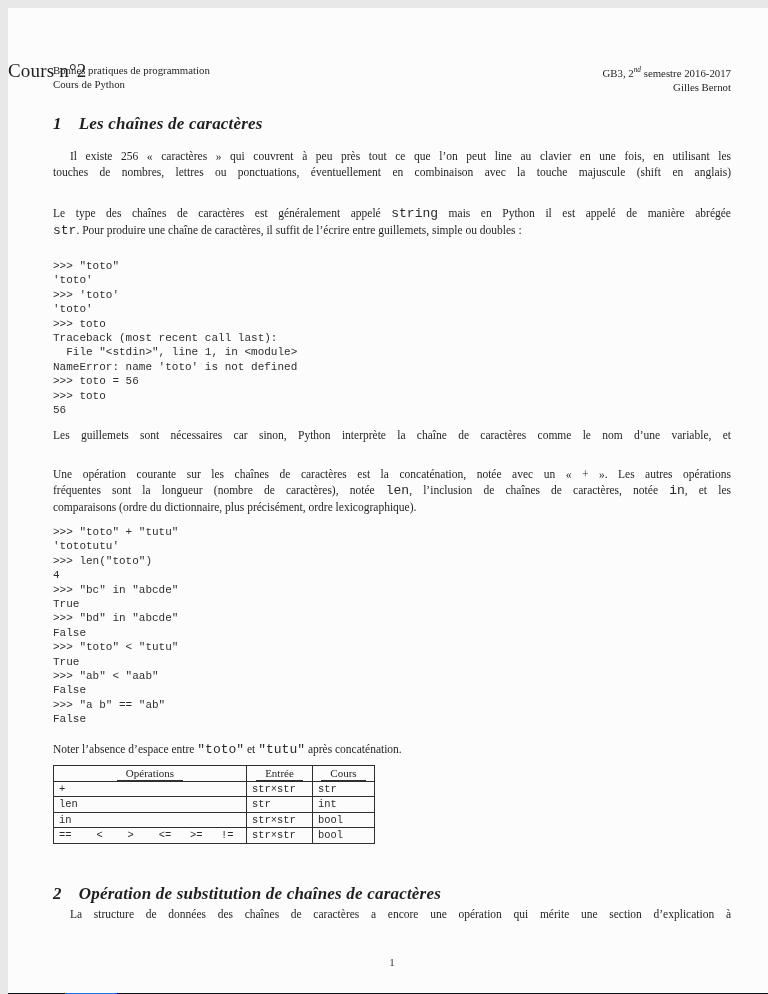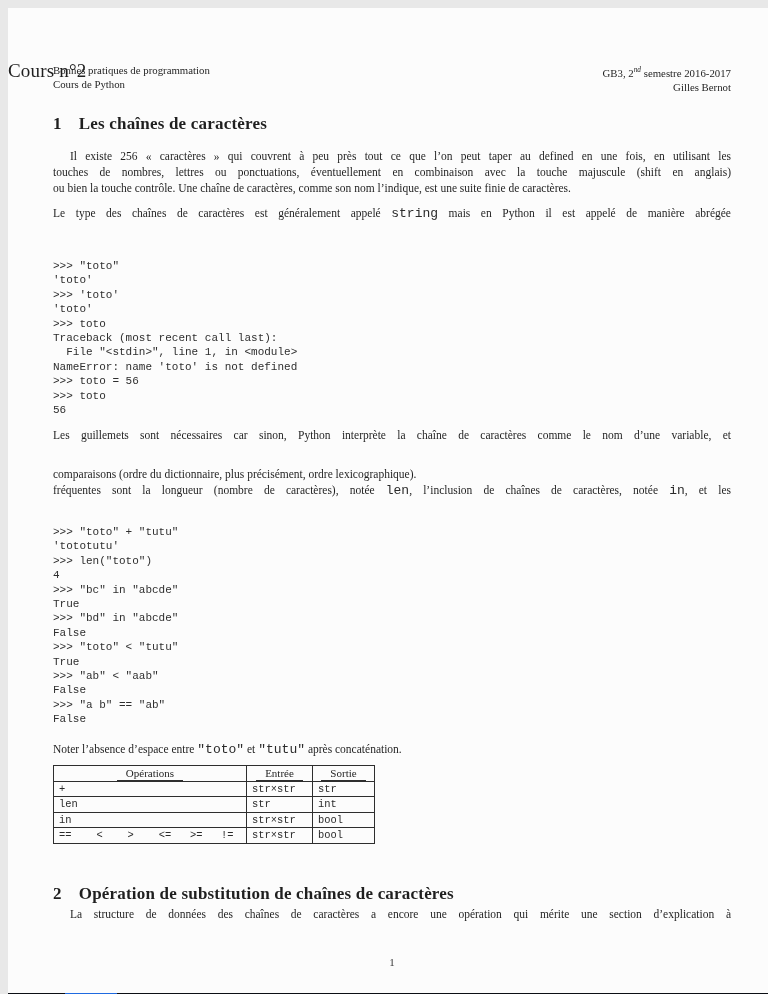--- a/index.html
+++ b/index.html
@@ -9,21 +9,21 @@
     overflow:hidden;margin:8px;
   }
   .abs{position:absolute;}
   
   .hdr-left{left:45px;top:55px;font-size:10.8px;line-height:14px;}
   .hdr-center{left:0;top:52px;width:760px;text-align:left;font-size:19px;letter-spacing:.2px;}
   .hdr-right{right:45px;top:55px;font-size:10.8px;line-height:14px;text-align:right;}
   .hdr-right .tl{text-align:right;text-align-last:right;}
   .sup{vertical-align:super;font-size:68%;font-style:italic;}
   
-  .h{left:45px;font-size:17px;font-weight:bold;letter-spacing:.2px;}
+  .h{left:45px;font-size:17px;font-weight:bold;letter-spacing:.2px;font-style:italic;}
   .hnum{display:inline-block;margin-right:17px;}
   
   .para{left:45px;width:678px;font-size:11.5px;line-height:16px;}
   .tl{text-align:justify;text-align-last:justify;}
   .tl.last{text-align-last:left;}
   .tl.ind{text-indent:17px;}
   .it{}
   .mono{font-family:"Liberation Mono","DejaVu Sans Mono",monospace;font-size:13px;color:#2a2a2a;}
   
   .code{
@@ -60,46 +60,47 @@
         <div class="tl last"><span>GB3, 2</span><span class="sup">nd</span><span> semestre 2016-2017</span></div>
       </div>
     <div>Gilles Bernot</div>
   </div>
 
   <div class="h abs" style="top:106px">
     <span class="hnum">1</span><span>Les chaînes de caractères</span>
   </div>
 
   <div class="para abs" style="top:140px">
-      <div class="tl ind"><span>Il existe 256 « </span><span class="it">caractères</span><span> » qui couvrent à peu près tout ce que l’on peut taper au defined en une fois, en utilisant les</span></div>
+      <div class="tl ind"><span>Il existe 256 « </span><span class="it">caractères</span><span> » qui couvrent à peu près tout ce que l’on peut line au clavier en une fois, en utilisant les</span></div>
       <div class="tl"><span>touches de nombres, lettres ou ponctuations, éventuellement en combinaison avec la touche </span><span class="it">majuscule</span><span> (</span><span class="it">shift</span><span> en anglais)</span></div>
-      <div class="tl last"><span>ou bien la touche </span><span class="it">contrôle</span><span>. Une </span><span class="it">chaîne de caractères</span><span>, comme son nom l’indique, est une suite finie de caractères.</span></div>
     </div>
   <div class="para abs" style="top:197px">
       <div class="tl"><span>Le type des chaînes de caractères est généralement appelé </span><span class="mono">string</span><span> mais en Python il est appelé de manière abrégée</span></div>
+      <div class="tl last"><span class="mono">str</span><span>. Pour produire une chaîne de caractères, il suffit de l’écrire entre guillemets, simple ou doubles :</span></div>
     </div>
 
   <pre class="code abs" style="top:251px">&gt;&gt;&gt; "toto"
 'toto'
 &gt;&gt;&gt; 'toto'
 'toto'
 &gt;&gt;&gt; toto
 Traceback (most recent call last):
   File "&lt;stdin&gt;", line 1, in &lt;module&gt;
 NameError: name 'toto' is not defined
 &gt;&gt;&gt; toto = 56
 &gt;&gt;&gt; toto
 56</pre>
 
   <div class="para abs" style="top:419px">
       <div class="tl"><span>Les guillemets sont nécessaires car sinon, Python interprète la chaîne de caractères comme le nom d’une variable, et</span></div>
     </div>
   <div class="para abs" style="top:458px">
+      <div class="tl"><span>Une opération courante sur les chaînes de caractères est la concaténation, notée avec un « + ». Les autres opérations</span></div>
+      <div class="tl"><span>fréquentes sont la longueur (nombre de caractères), notée </span><span class="mono">len</span><span>, l’inclusion de chaînes de caractères, notée </span><span class="mono">in</span><span>, et les</span></div>
       <div class="tl last"><span>comparaisons (ordre du dictionnaire, plus précisément, ordre lexicographique).</span></div>
-      <div class="tl"><span>fréquentes sont la longueur (nombre de caractères), notée </span><span class="mono">len</span><span>, l’inclusion de chaînes de caractères, notée </span><span class="mono">in</span><span>, et les</span></div>
     </div>
 
   <pre class="code abs" style="top:517px">&gt;&gt;&gt; "toto" + "tutu"
 'tototutu'
 &gt;&gt;&gt; len("toto")
 4
 &gt;&gt;&gt; "bc" in "abcde"
 True
 &gt;&gt;&gt; "bd" in "abcde"
 False
@@ -117,21 +118,21 @@
   <table class="ops abs" style="top:757px">
     <colgroup>
         <col style="width:193px">
         <col style="width:66px">
         <col style="width:62px">
       </colgroup>
     <thead>
       <tr>
         <th><span class="thu">Opérations</span></th>
         <th><span class="thu">Entrée</span></th>
-        <th><span class="thu">Sortie</span></th>
+        <th><span class="thu">Cours</span></th>
       </tr>
     </thead>
     <tbody>
       <tr>
         <td>+</td>
         <td>str×str</td>
         <td>str</td>
       </tr>
       <tr>
         <td>len</td>

